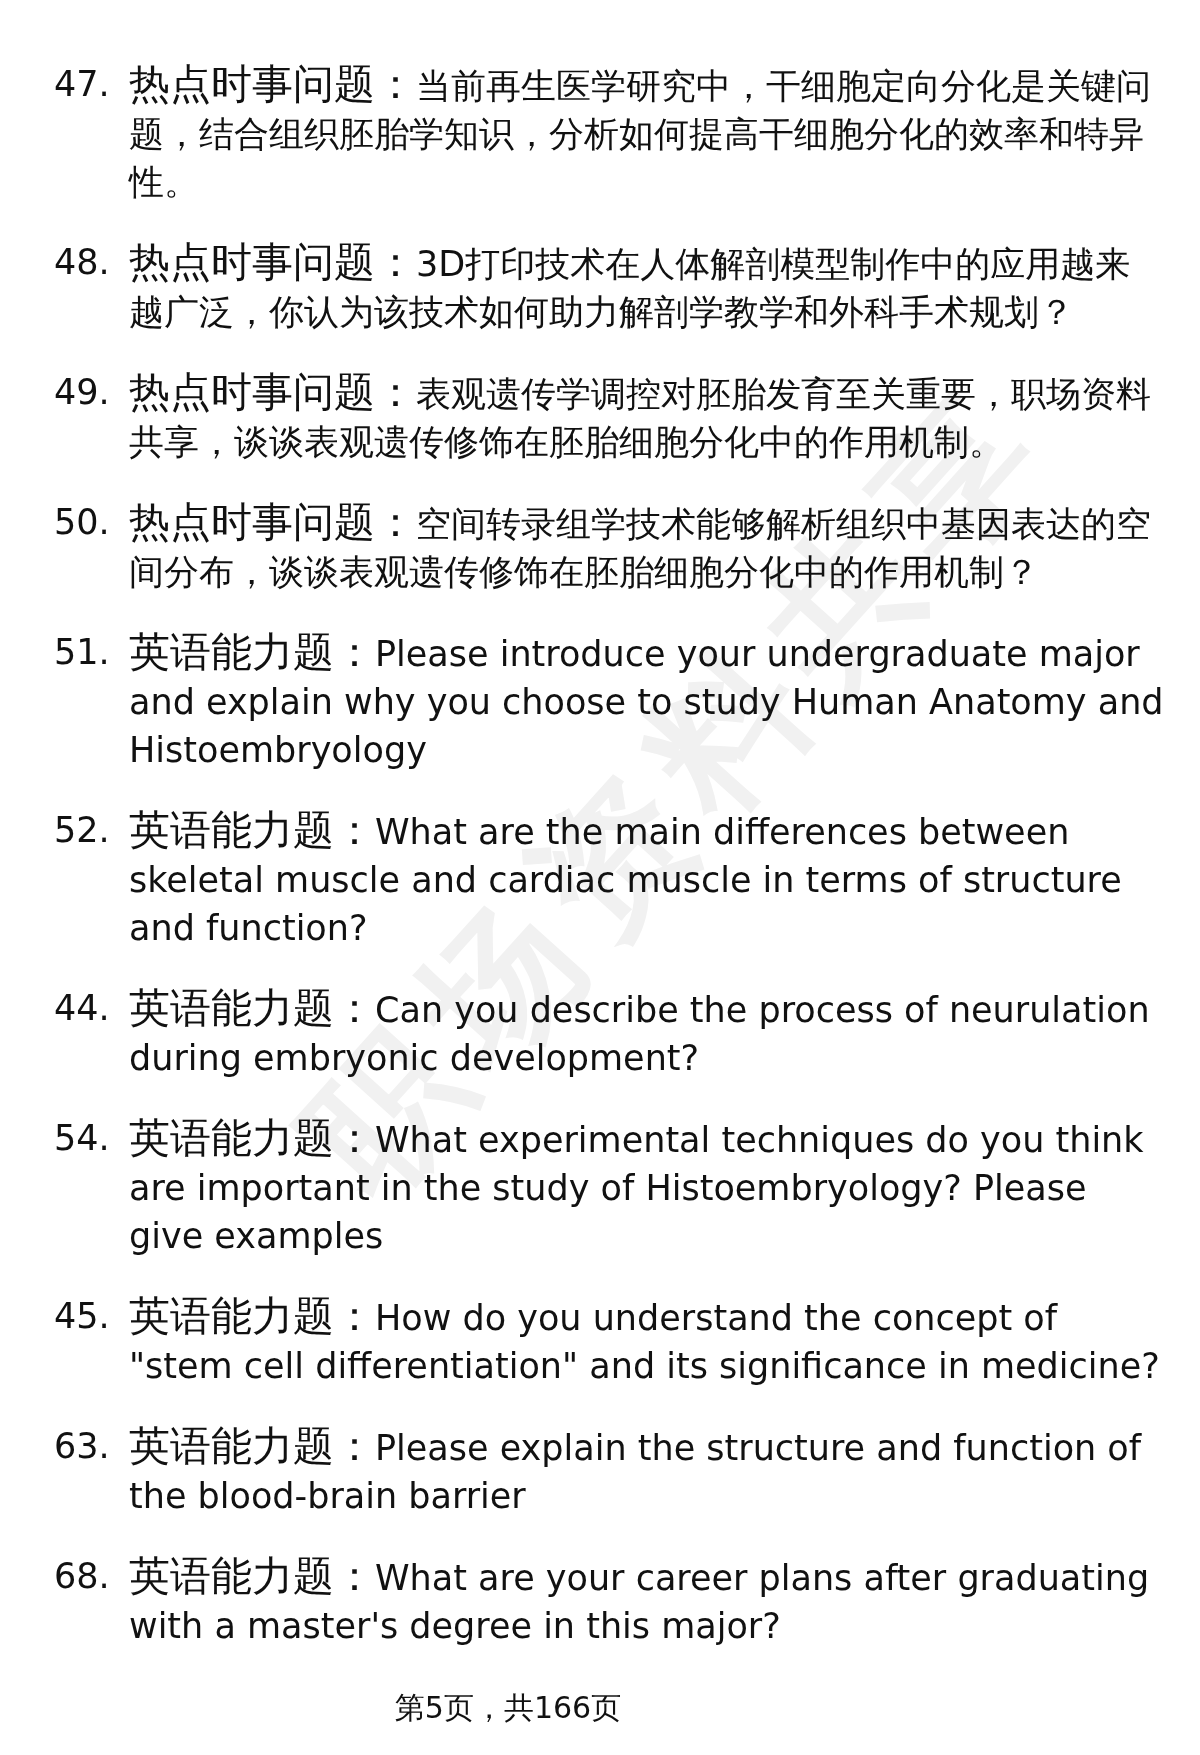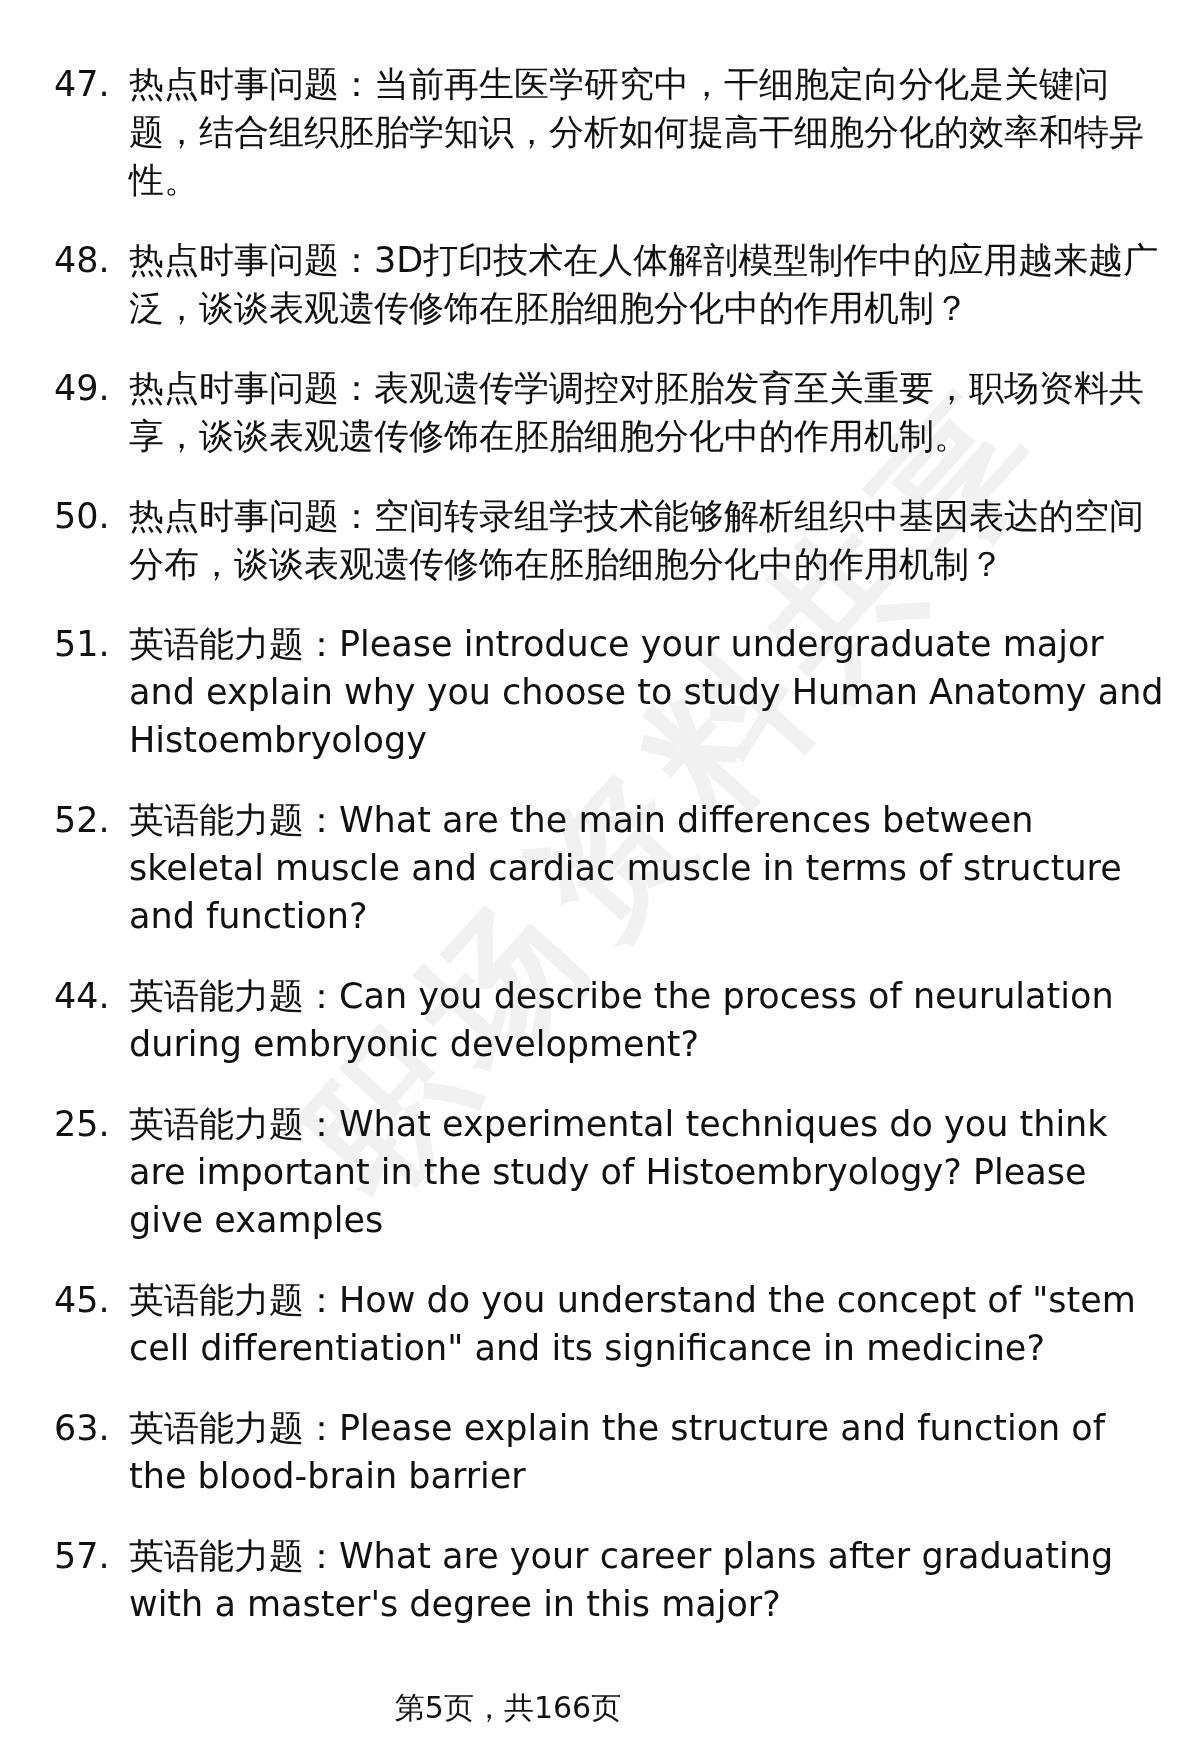--- a/index.html
+++ b/index.html
@@ -57,21 +57,21 @@
   }
   .question-text {
     flex: 0 0 auto;
     width: 1035px;
     font-size: 35px;
     line-height: 48px;
     word-break: normal;
     overflow-wrap: break-word;
   }
   .question-category {
-    font-size: 35px;
+    font-size: 41px;
   }
   .page-footer {
     position: absolute;
     left: 0;
     top: 1688px;
     width: 996px;
     text-align: center;
     font-size: 30px;
     line-height: 40px;
     padding-left: 20px;
@@ -84,21 +84,21 @@
 
 <div class="watermark">职场资料共享</div>
 
 <ol class="question-list">
   <li class="question-item">
     <span class="question-number">47.</span>
     <span class="question-text"><span class="question-category">热点时事问题：</span><span>当前再生医学研究中，干细胞定向分化是关键问题，结合组织胚胎学知识，分析如何提高干细胞分化的效率和特异性。</span></span>
   </li>
   <li class="question-item">
     <span class="question-number">48.</span>
-    <span class="question-text"><span class="question-category">热点时事问题：</span><span>3D打印技术在人体解剖模型制作中的应用越来越广泛，谈谈表观遗传修饰在胚胎细胞分化中的作用机制？</span></span>
+    <span class="question-text"><span class="question-category">热点时事问题：</span><span>3D打印技术在人体解剖模型制作中的应用越来越广泛，你认为该技术如何助力解剖学教学和外科手术规划？</span></span>
   </li>
   <li class="question-item">
     <span class="question-number">49.</span>
     <span class="question-text"><span class="question-category">热点时事问题：</span><span>表观遗传学调控对胚胎发育至关重要，职场资料共享，谈谈表观遗传修饰在胚胎细胞分化中的作用机制。</span></span>
   </li>
   <li class="question-item">
     <span class="question-number">50.</span>
     <span class="question-text"><span class="question-category">热点时事问题：</span><span>空间转录组学技术能够解析组织中基因表达的空间分布，谈谈表观遗传修饰在胚胎细胞分化中的作用机制？</span></span>
   </li>
   <li class="question-item">
@@ -107,30 +107,30 @@
   </li>
   <li class="question-item">
     <span class="question-number">52.</span>
     <span class="question-text"><span class="question-category">英语能力题：</span><span>What are the main differences between skeletal muscle and cardiac muscle in terms of structure and function?</span></span>
   </li>
   <li class="question-item">
     <span class="question-number">44.</span>
     <span class="question-text"><span class="question-category">英语能力题：</span><span>Can you describe the process of neurulation during embryonic development?</span></span>
   </li>
   <li class="question-item">
-    <span class="question-number">25.</span>
+    <span class="question-number">54.</span>
     <span class="question-text"><span class="question-category">英语能力题：</span><span>What experimental techniques do you think are important in the study of Histoembryology? Please give examples</span></span>
   </li>
   <li class="question-item">
     <span class="question-number">45.</span>
     <span class="question-text"><span class="question-category">英语能力题：</span><span>How do you understand the concept of "stem cell differentiation" and its significance in medicine?</span></span>
   </li>
   <li class="question-item">
     <span class="question-number">63.</span>
     <span class="question-text"><span class="question-category">英语能力题：</span><span>Please explain the structure and function of the blood-brain barrier</span></span>
   </li>
   <li class="question-item">
-    <span class="question-number">57.</span>
+    <span class="question-number">68.</span>
     <span class="question-text"><span class="question-category">英语能力题：</span><span>What are your career plans after graduating with a master's degree in this major?</span></span>
   </li>
 </ol>
 
 <div class="page-footer">第5页，共166页</div>
 
 </body></html>

